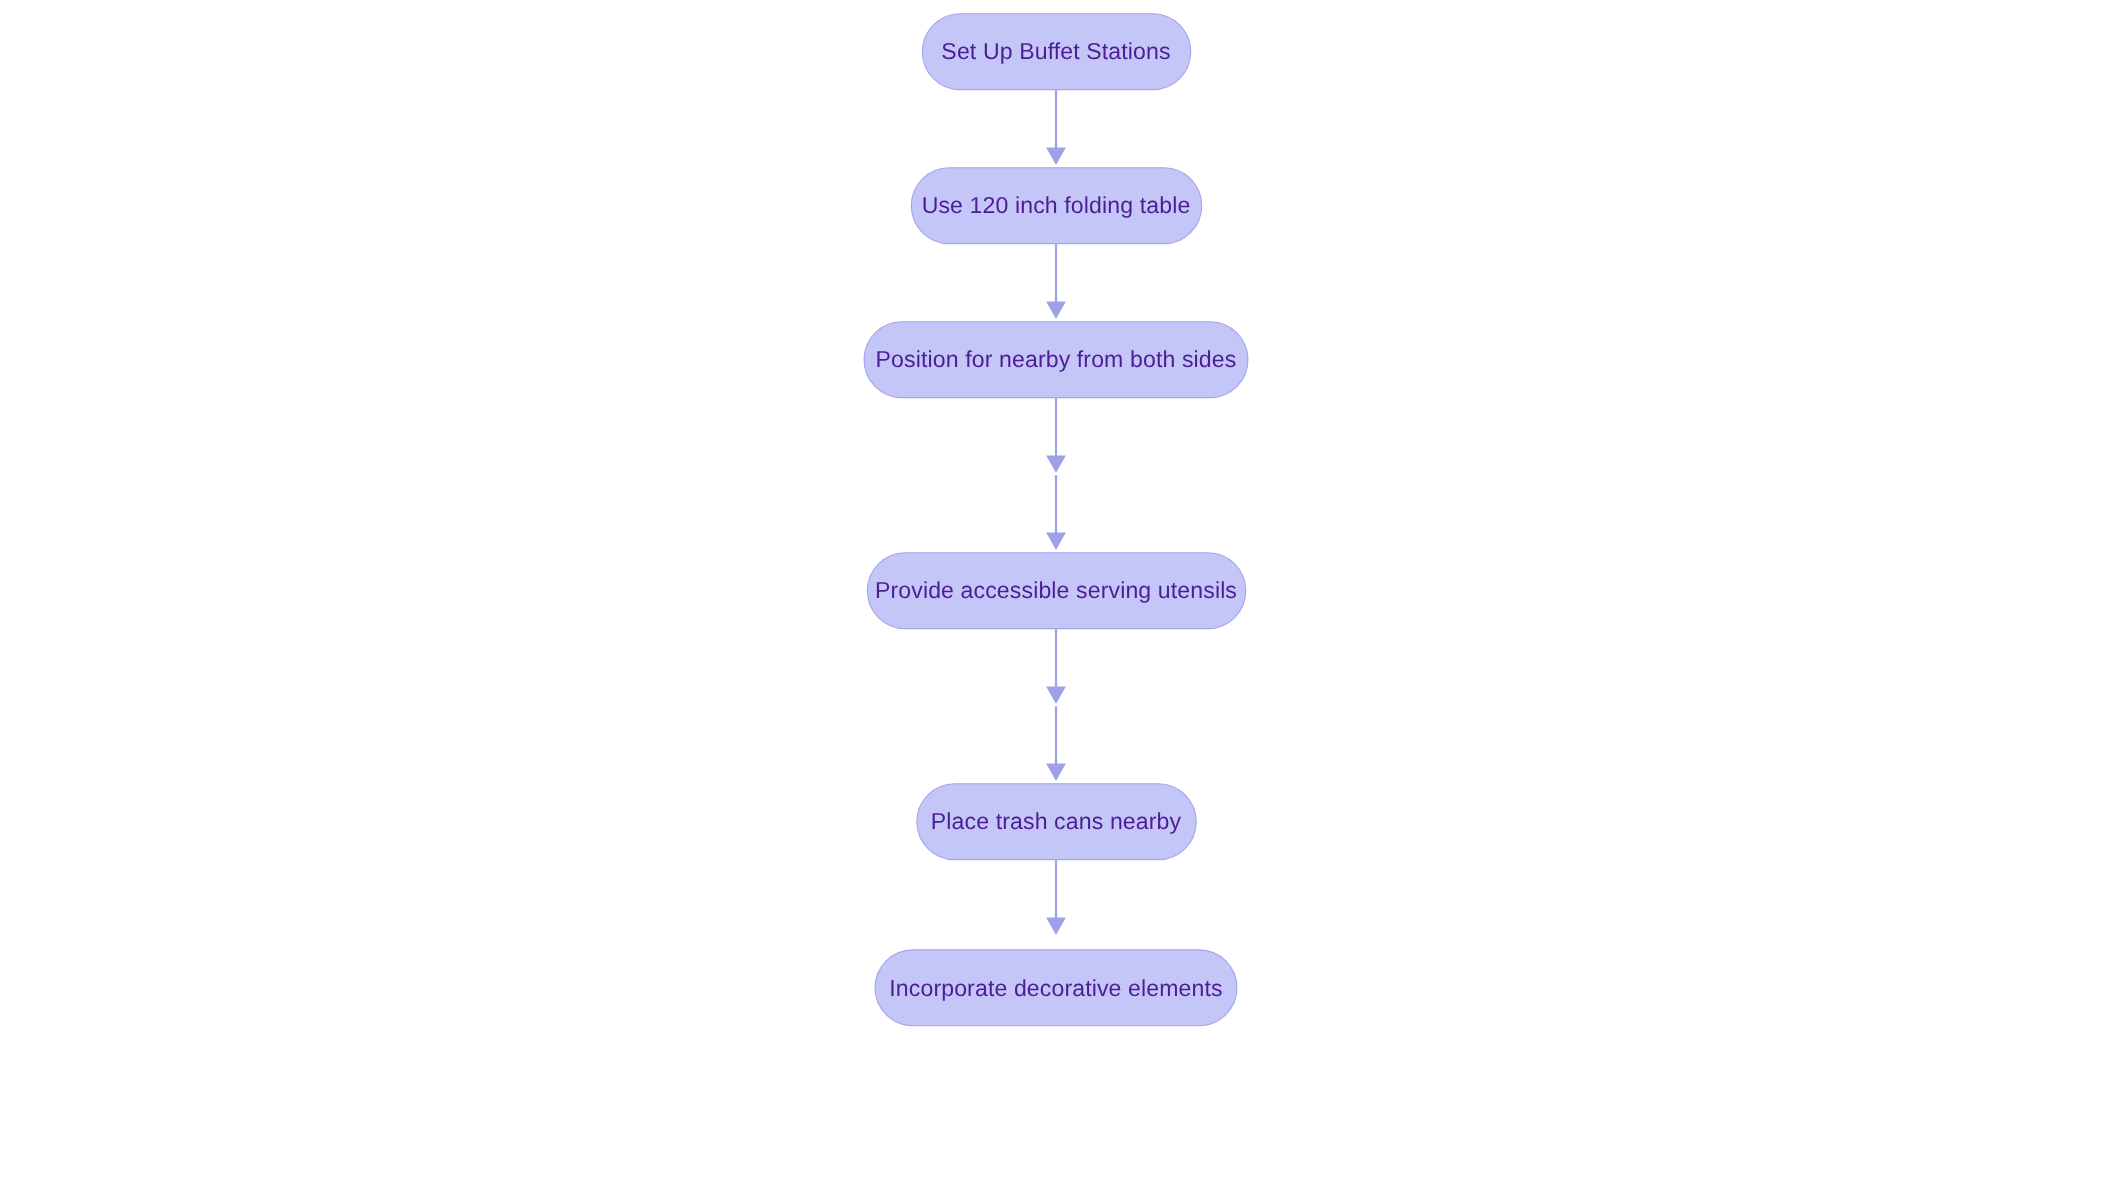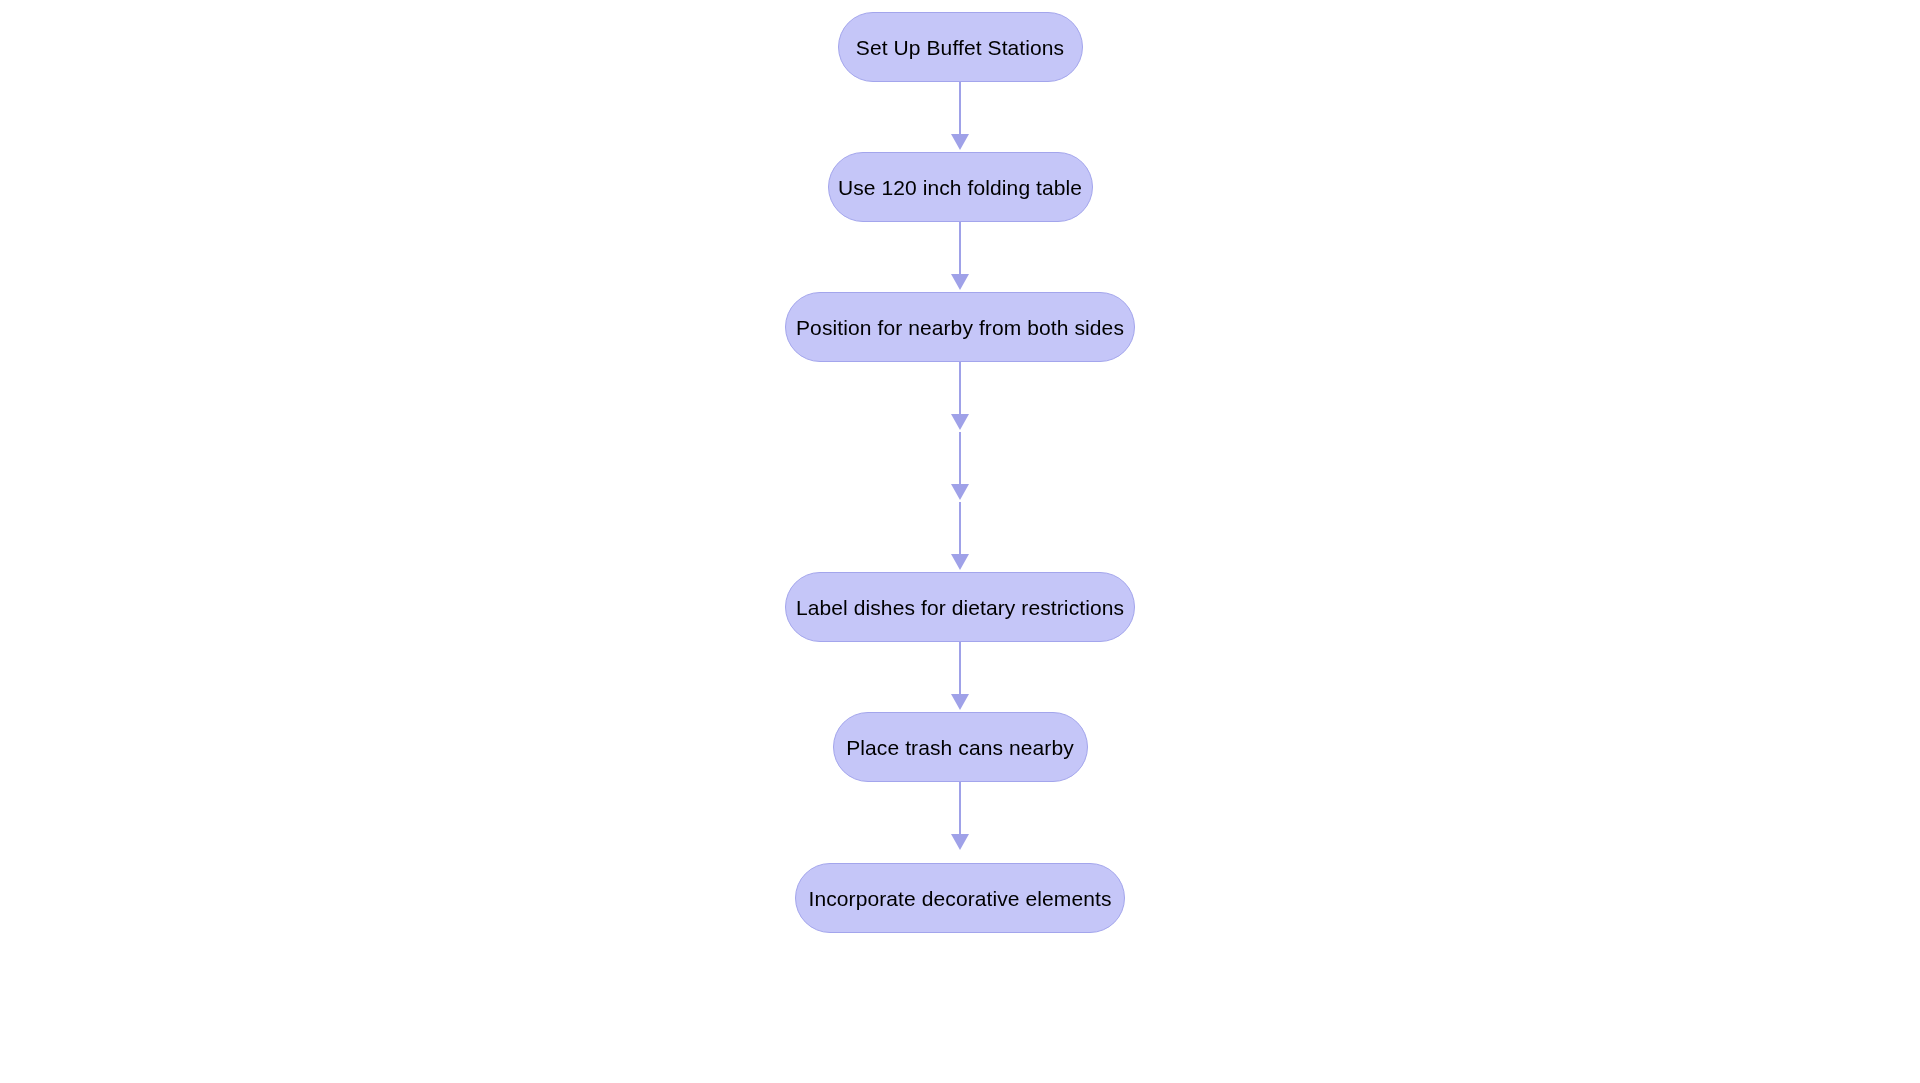--- a/index.html
+++ b/index.html
@@ -36,21 +36,21 @@
 
   .node {
     box-sizing: border-box;
     height: 70px;
     display: flex;
     align-items: center;
     justify-content: center;
     background: #c5c6f8;
     border: 1.5px solid #a3a5ec;
     border-radius: 40px;
-    color: #000000;
+    color: #4c1d95;
     font-size: 21px;
     font-family: "Liberation Sans", sans-serif;
     font-weight: 400;
     letter-spacing: 0.1px;
     white-space: nowrap;
     padding: 0 30px;
     flex: 0 0 auto;
   }
 
   .node-label {
@@ -115,28 +115,28 @@
     <div class="connector">
       <div class="stem"></div>
       <div class="head"></div>
     </div>
 
     <div class="connector">
       <div class="stem"></div>
       <div class="head"></div>
     </div>
 
+    <div class="node" style="width: 345px;">
+      <span class="node-label">Provide accessible serving utensils</span>
+    </div>
     <div class="connector">
       <div class="stem"></div>
       <div class="head"></div>
     </div>
 
-    <div class="node" style="width: 350px;">
-      <span class="node-label">Label dishes for dietary restrictions</span>
-    </div>
     <div class="connector">
       <div class="stem"></div>
       <div class="head"></div>
     </div>
 
     <div class="node" style="width: 255px;">
       <span class="node-label">Place trash cans nearby</span>
     </div>
     <div class="connector">
       <div class="stem"></div>

